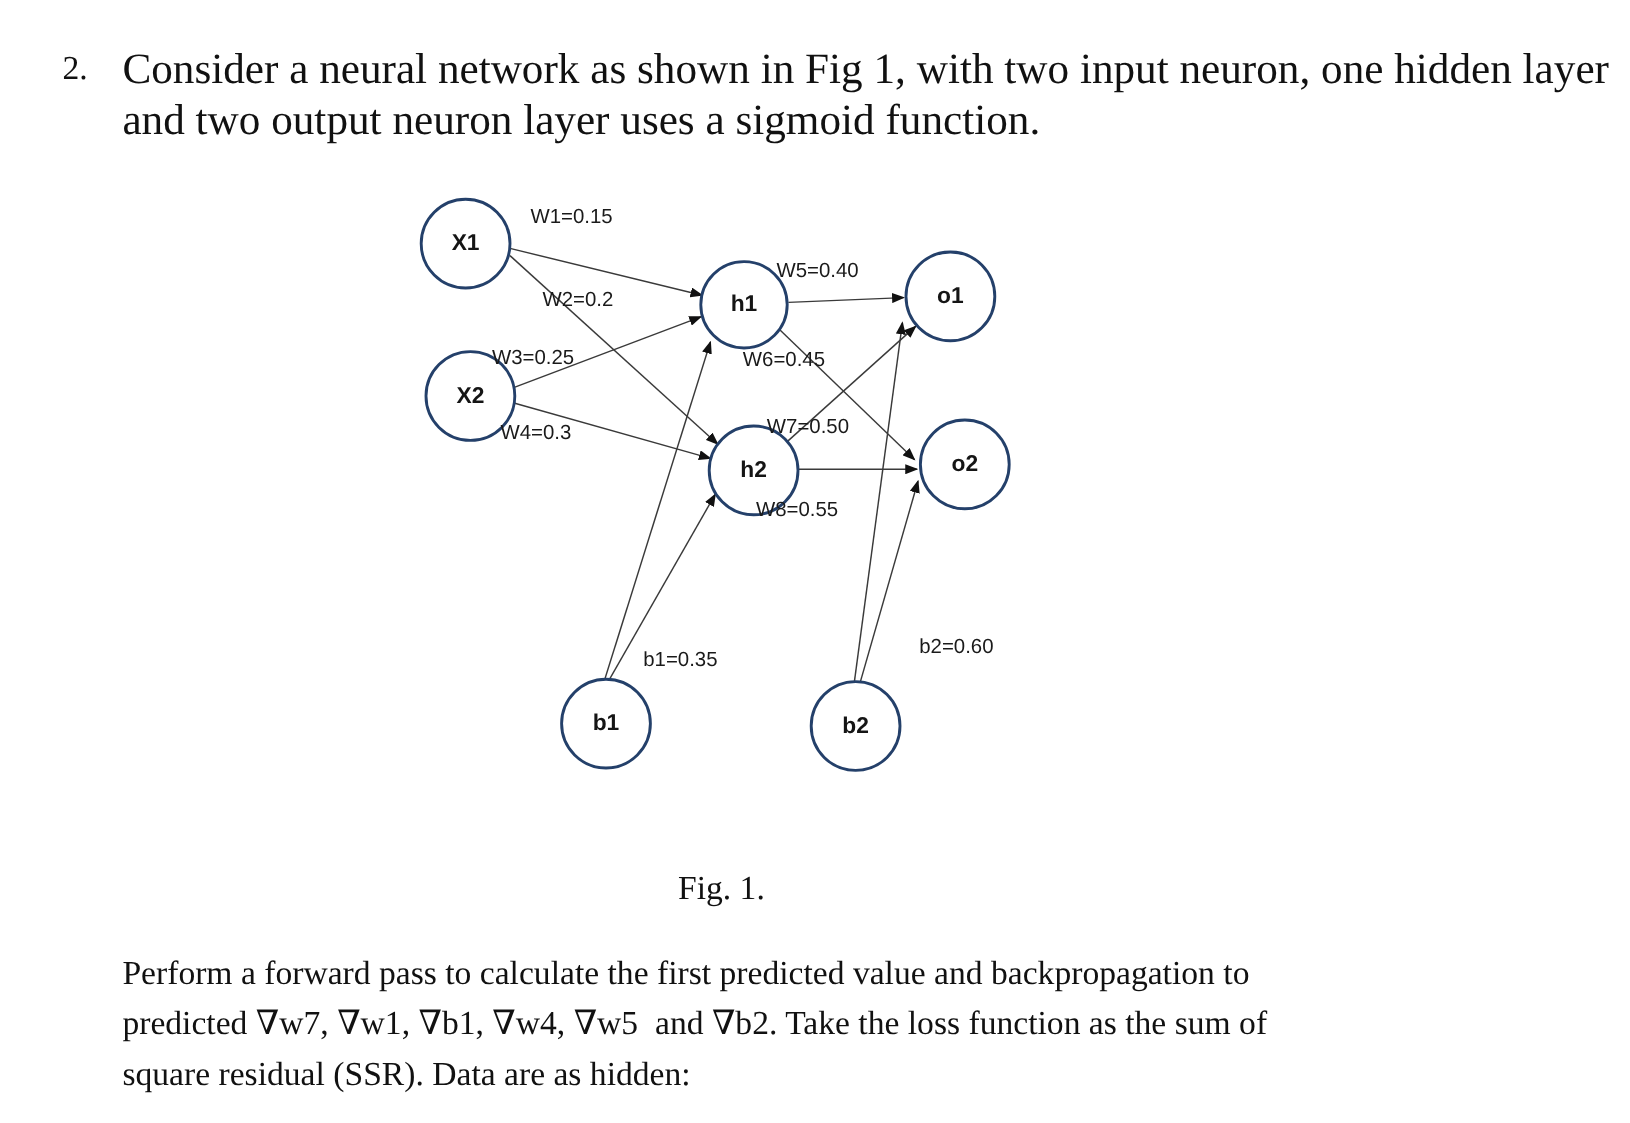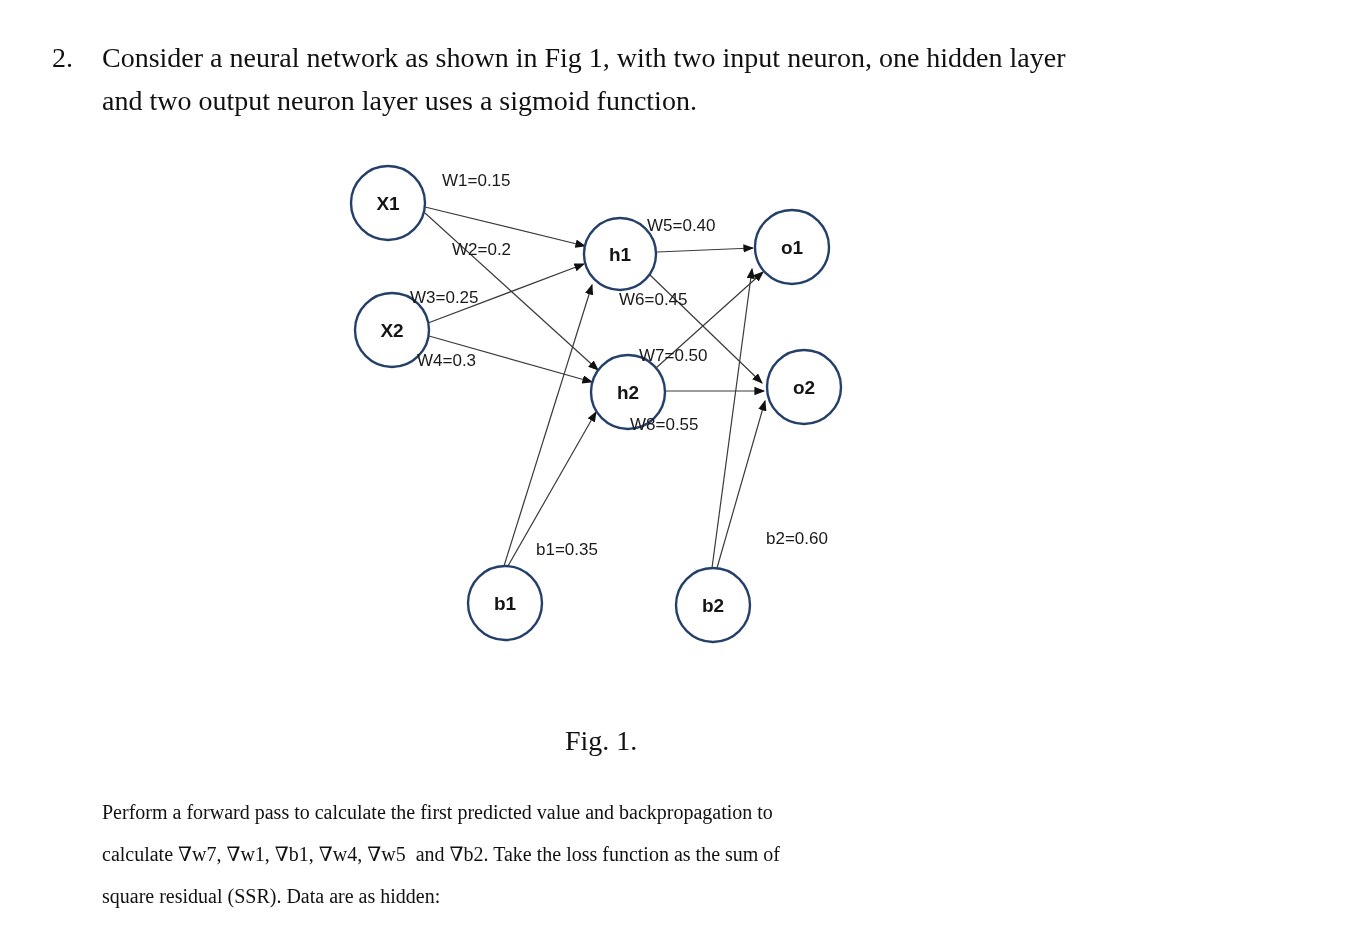--- a/index.html
+++ b/index.html
@@ -17,28 +17,28 @@
     position: absolute;
     left: 52px;
     top: 36px;
     font-size: 28px;
     line-height: 43px;
   }
   .question-text {
     position: absolute;
     left: 102px;
     top: 36px;
-    font-size: 28px;
+    font-size: 36px;
     line-height: 43px;
   }
   .task-paragraph {
     position: absolute;
     left: 102px;
     top: 791px;
-    font-size: 20px;
+    font-size: 28px;
     line-height: 42px;
   }
   .line { white-space: pre; }
   .figure-caption {
     position: absolute;
     left: 565px;
     top: 723px;
     font-size: 28px;
     line-height: 36px;
   }
@@ -114,17 +114,17 @@
       <text x="639" y="361" class="weight-label">W7=0.50</text>
       <text x="630" y="430" class="weight-label">W8=0.55</text>
       <text x="536" y="555" class="weight-label">b1=0.35</text>
       <text x="766" y="544" class="weight-label">b2=0.60</text>
     </svg>
 
   <div class="figure-caption">Fig. 1.</div>
 
   <div class="task-paragraph">
     <div class="line">Perform a forward pass to calculate the first predicted value and backpropagation to</div>
-    <div class="line">calculate ∇w7, ∇w1, ∇b1, ∇w4, ∇w5  and ∇b2. Take the loss function as the sum of</div>
+    <div class="line">predicted ∇w7, ∇w1, ∇b1, ∇w4, ∇w5  and ∇b2. Take the loss function as the sum of</div>
     <div class="line">square residual (SSR). Data are as hidden:</div>
   </div>
 
 </div>
 
 </body></html>

